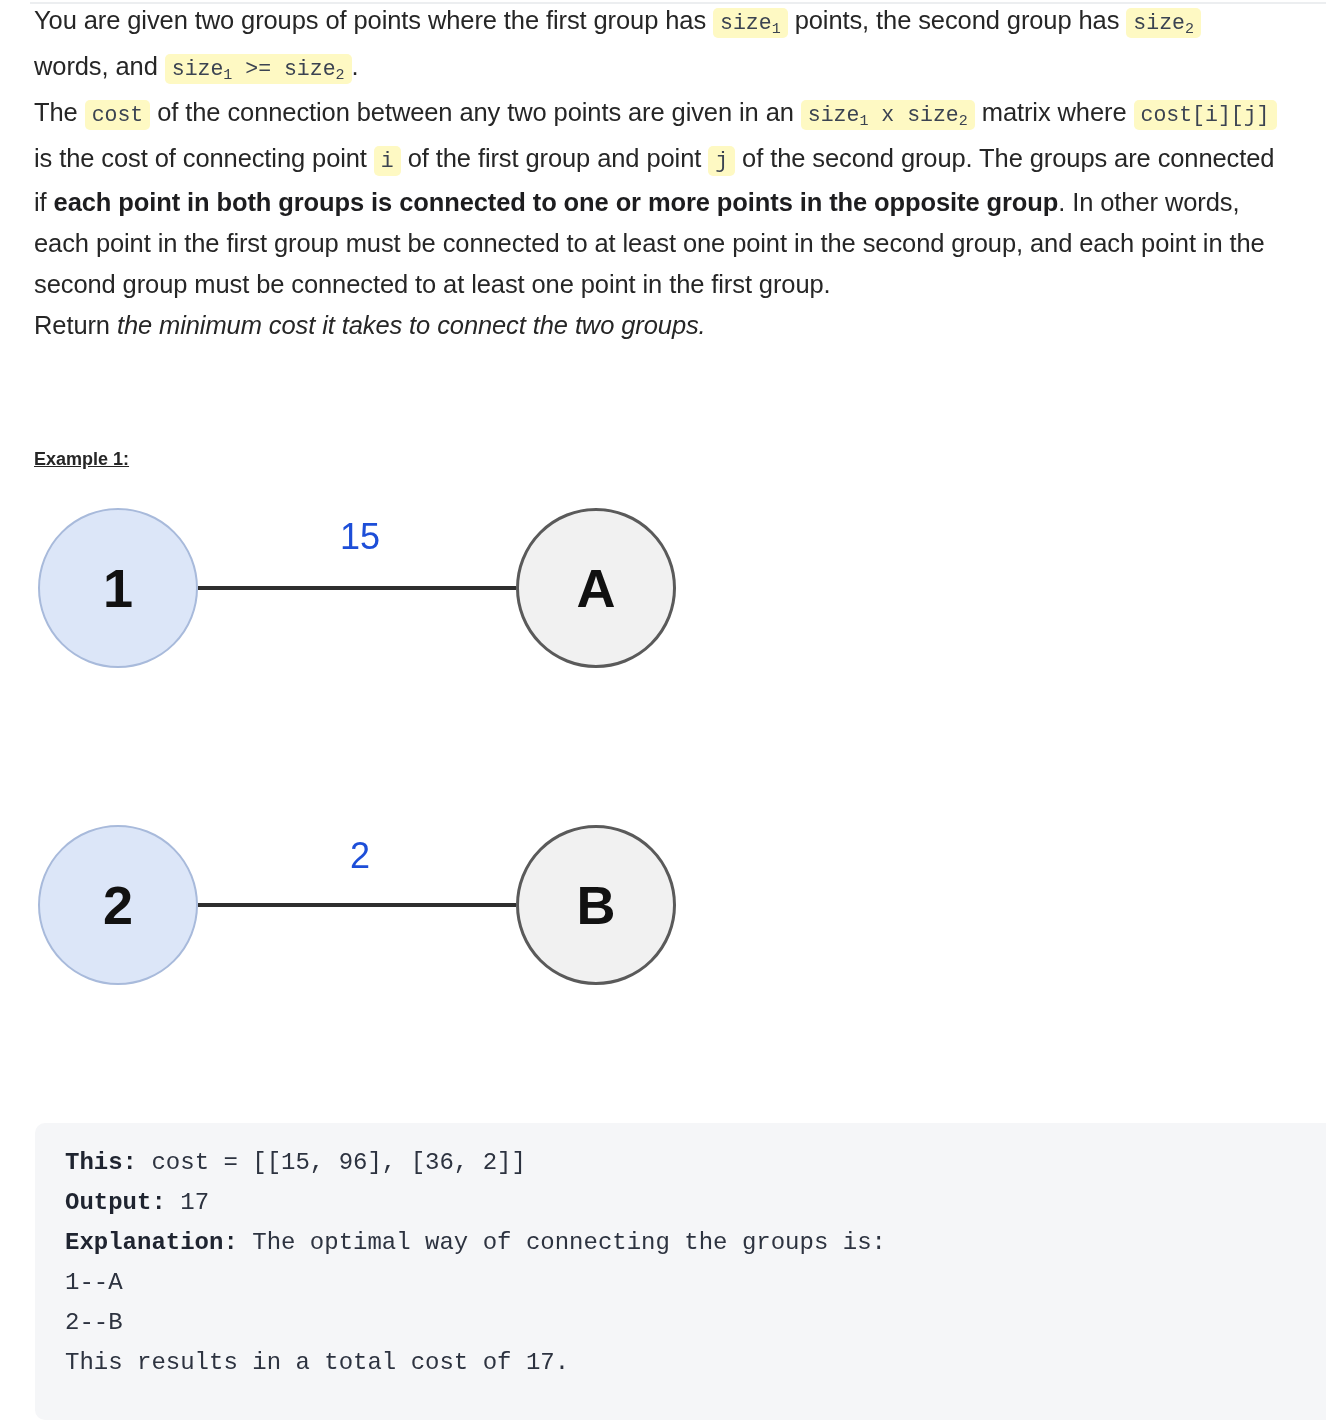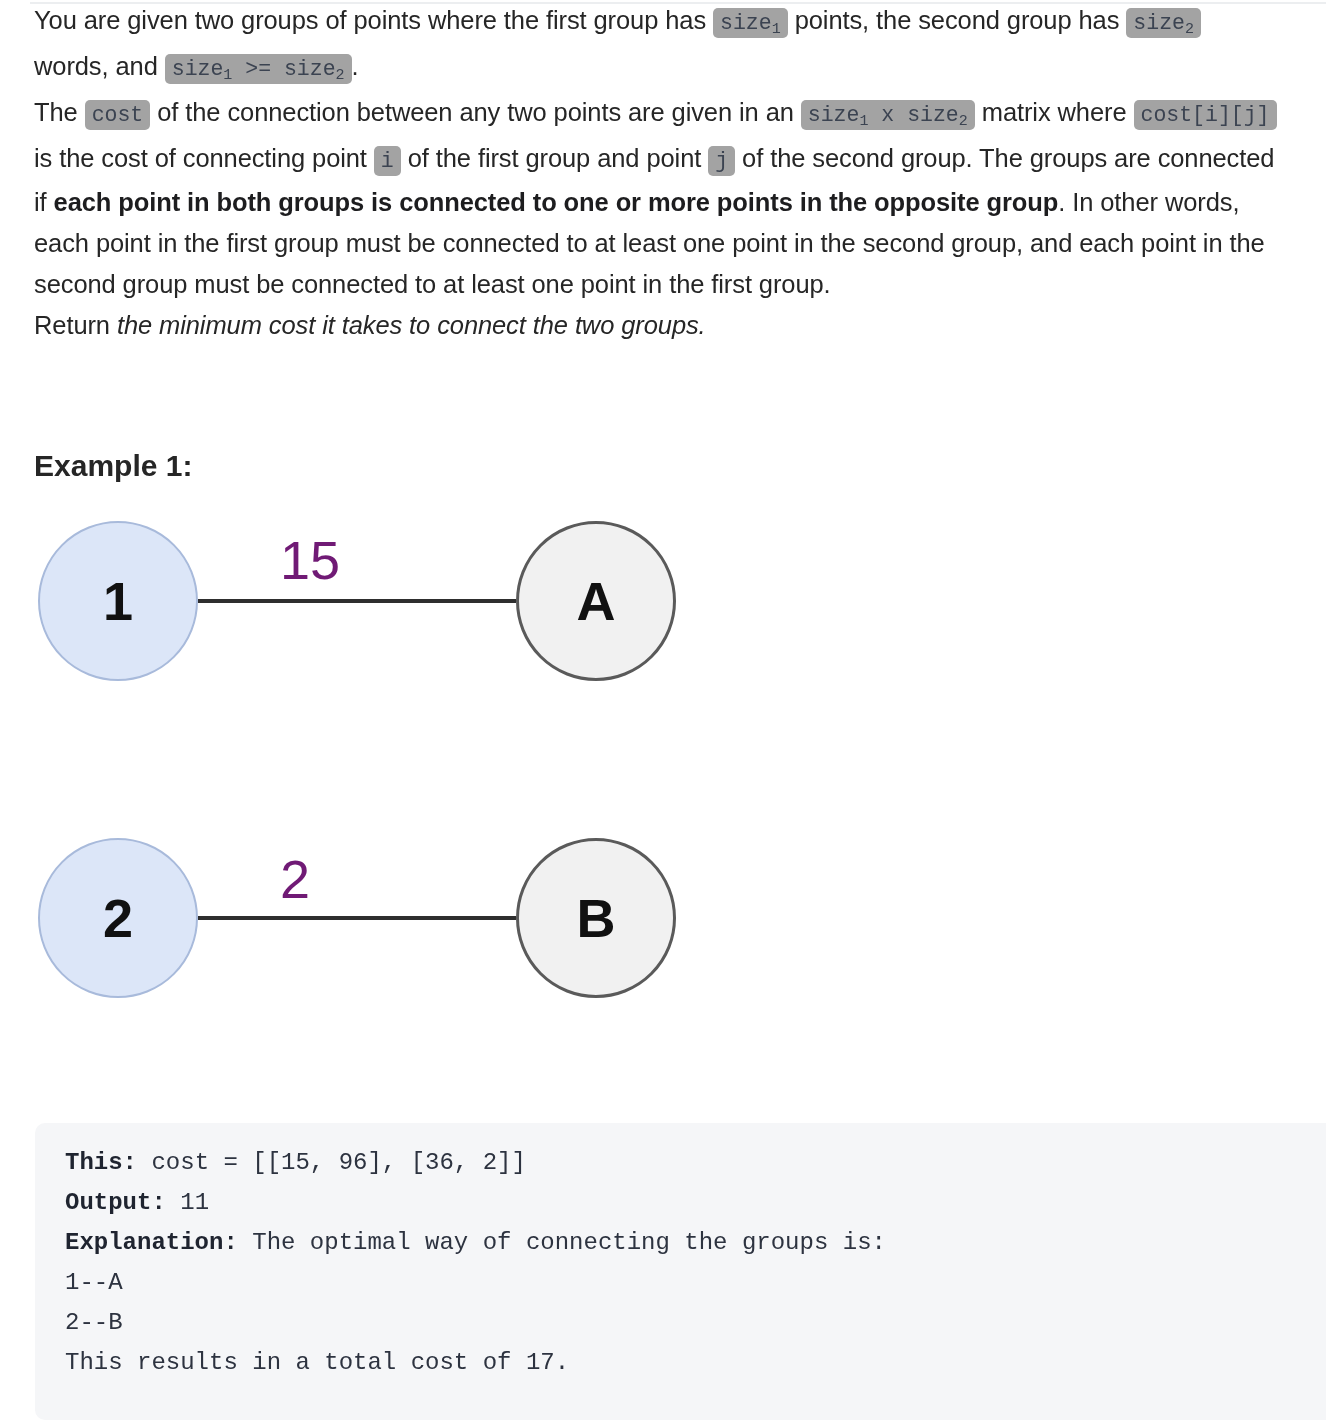--- a/index.html
+++ b/index.html
@@ -37,43 +37,44 @@
     color: #262626;
     letter-spacing: -0.1px;
     width: 1280px;
     box-sizing: border-box;
   }
   .p1 { padding-top: 33px; }
   .p2 { padding-top: 31px; }
   .p3 { padding-top: 31px; }
   code.inline {
     font-family: "Liberation Mono", monospace;
-    background: #a3a3a3;
+    background: #fef9c3;
     color: #3b4351;
     font-size: 21.5px;
     padding: 3px 7px;
     border-radius: 5px;
     white-space: pre;
     letter-spacing: 0;
   }
   code.inline sub {
     font-size: 15px;
     vertical-align: baseline;
     position: relative;
     top: 4px;
   }
   strong.b { font-weight: 700; color: #1d1d1f; margin-top: 36px; }
   em.i { font-style: italic; margin-top: 28px; }
 
   .example-head {
     margin: 0;
     padding: 103px 0 0 34px;
-    font-size: 30px;
+    font-size: 18px;
     font-weight: 700;
     color: #262626;
+    text-decoration: underline;
   }
 
   .graph-wrap {
     position: relative;
     margin-top: 28px;
     height: 500px;
   }
   .node {
     position: absolute;
     width: 160px;
@@ -96,24 +97,24 @@
     background: #f1f1f1;
     border: 3px solid #5a5a5a;
   }
   .edge-line {
     position: absolute;
     height: 4px;
     background: #2e2e2e;
   }
   .edge-label {
     position: absolute;
-    font-size: 54px;
-    color: #701a75;
+    font-size: 36px;
+    color: #1d4ed8;
     font-family: "Liberation Sans", sans-serif;
-    text-align: left;
+    text-align: center;
   }
 
   .code-block {
     position: absolute;
     left: 35px;
     top: 1123px;
     width: 1291px;
     height: 297px;
     background: #f5f6f8;
     border-radius: 10px 0 0 10px;
@@ -164,18 +165,18 @@
     <div class="node right" style="left:516px; top:327px;">
       <span>B</span>
     </div>
 
   </div>
 
 </div>
 
 <div class="code-block">
   <pre class="code"><b>This:</b><span> cost = [[15, 96], [36, 2]]</span>
-<b>Output:</b><span> 11</span>
+<b>Output:</b><span> 17</span>
 <b>Explanation:</b><span> The optimal way of connecting the groups is:</span>
 <span>1--A</span>
 <span>2--B</span>
 <span>This results in a total cost of 17.</span></pre>
 </div>
 
 </body></html>

